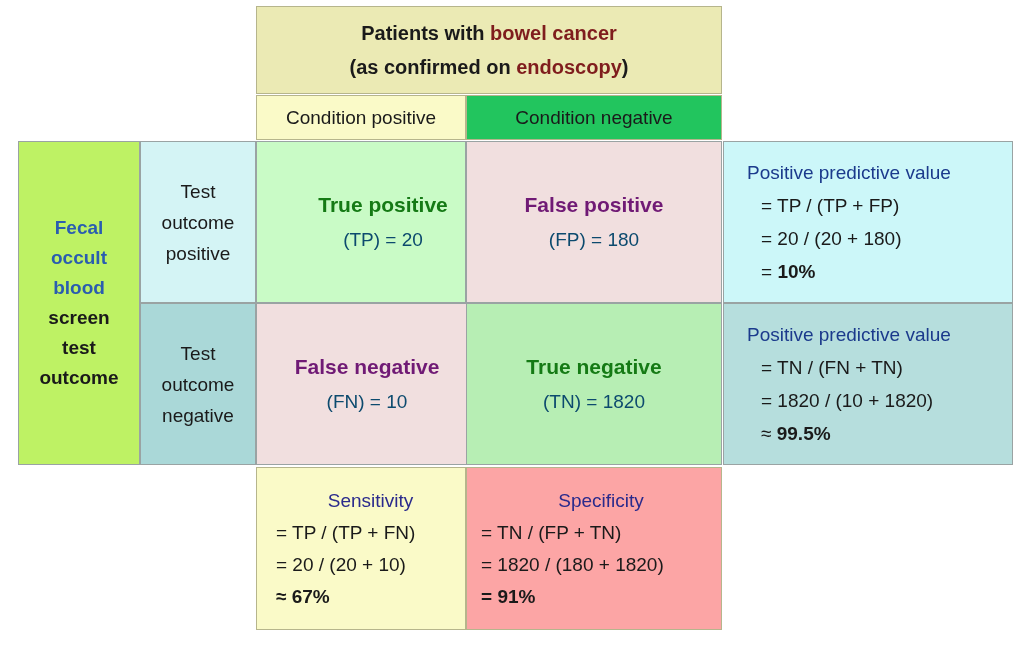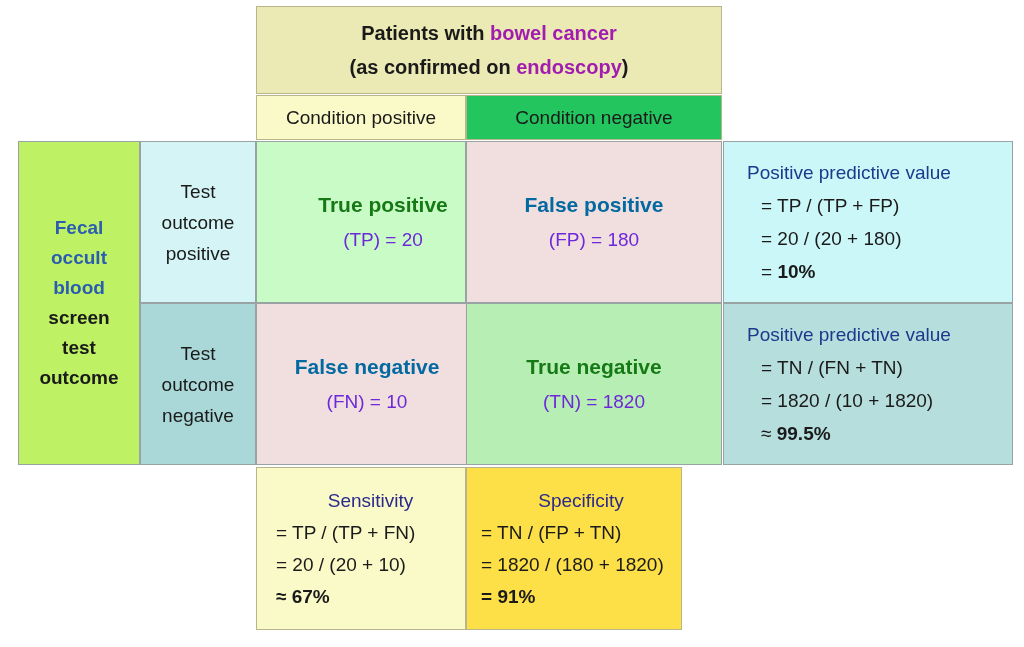--- a/index.html
+++ b/index.html
@@ -32,21 +32,21 @@
     align-items: center;
     justify-content: center;
   }
   #patients-header .line {
     font-size: 20px;
     font-weight: bold;
     color: #1a1a1a;
     line-height: 34px;
     white-space: nowrap;
   }
-  .blue-link { color: #a21caf; }
+  .blue-link { color: #7f1d1d; }
 
   
   #condition-positive-header {
     left: 256px; top: 95px; width: 210px; height: 45px;
     background: #fafac8;
     border-color: #b6b58c;
     align-items: center;
   }
   #condition-negative-header {
     left: 466px; top: 95px; width: 256px; height: 45px;
@@ -110,24 +110,24 @@
     left: 466px; top: 303px; width: 256px; height: 162px;
     background: #b7eeb4;
     align-items: center;
   }
   .cell-title {
     font-size: 21px;
     font-weight: bold;
     line-height: 36px;
   }
   .cell-title.green { color: #157a15; }
-  .cell-title.red { color: #0369a1; }
+  .cell-title.red { color: #701a75; }
   .cell-value {
     font-size: 19px;
-    color: #6d28d9;
+    color: #0c4a6e;
     line-height: 34px;
   }
 
   
   #ppv-panel {
     left: 723px; top: 141px; width: 290px; height: 162px;
     background: #ccf7f9;
     align-items: flex-start;
     padding-left: 13px;
   }
@@ -153,22 +153,22 @@
 
   
   #sensitivity-panel {
     left: 256px; top: 467px; width: 210px; height: 163px;
     background: #fafac8;
     border-color: #b6b58c;
     align-items: flex-start;
     padding-left: 19px;
   }
   #specificity-panel {
-    left: 466px; top: 467px; width: 216px; height: 163px;
-    background: #fde047;
+    left: 466px; top: 467px; width: 256px; height: 163px;
+    background: #fca5a5;
     border-color: #b6b58c;
     align-items: flex-start;
     padding-left: 14px;
   }
   .bottom-title {
     font-size: 19px;
     color: #2a2a8c;
     line-height: 32px;
     align-self: center;
   }

